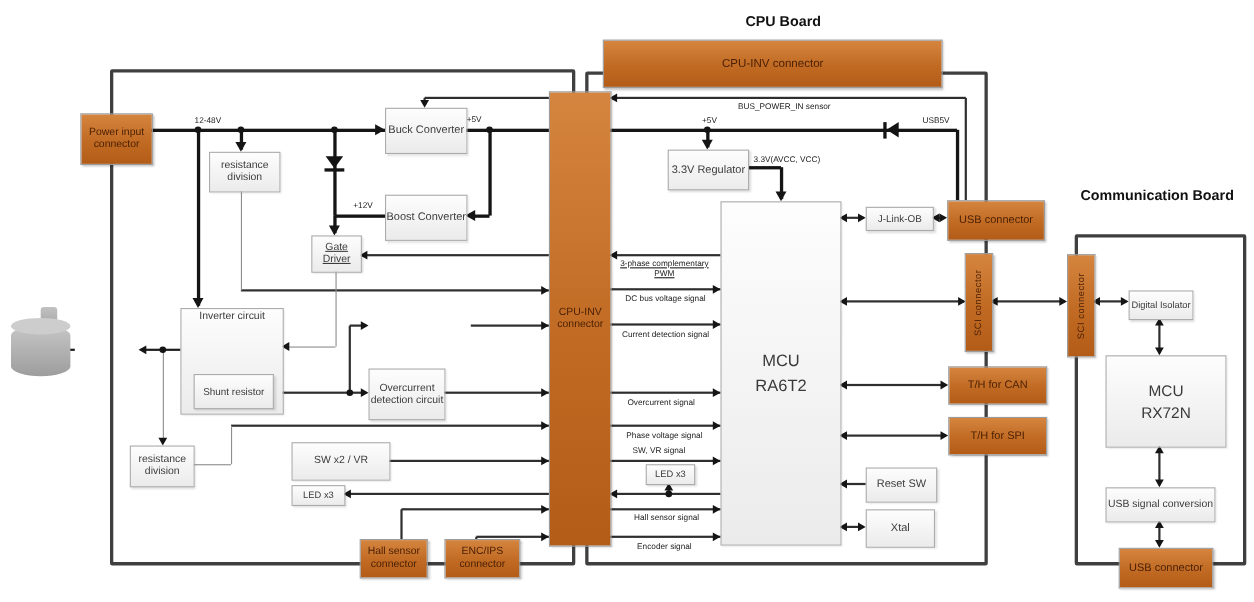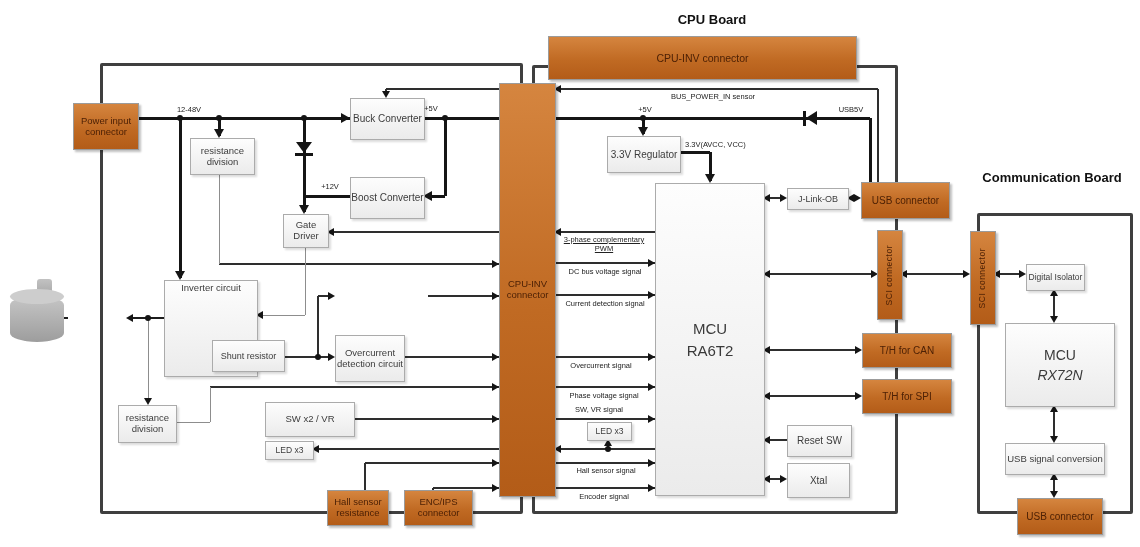--- a/index.html
+++ b/index.html
@@ -41,21 +41,21 @@
   <div class="ob" style="left:548px;top:36px;width:307px;height:42px;font-size:10.5px;">
     <span>CPU-INV connector</span>
   </div>
   <div class="ob" style="left:73px;top:103px;width:64px;height:45px;font-size:9.5px;">
     <span>Power input connector</span>
   </div>
   <div class="ob" style="left:499px;top:83px;width:55px;height:412px;font-size:9.5px;">
     <span>CPU-INV connector</span>
   </div>
   <div class="ob" style="left:327px;top:490px;width:60px;height:34px;font-size:9.5px;">
-    <span>Hall sensor resistance</span>
+    <span>Hall sensor connector</span>
   </div>
   <div class="ob" style="left:404px;top:490px;width:67px;height:34px;font-size:9.5px;">
     <span>ENC/IPS connector</span>
   </div>
   <div class="ob" style="left:861px;top:182px;width:87px;height:35px;font-size:10px;">
     <span>USB connector</span>
   </div>
   <div class="ob" style="left:877px;top:230px;width:24px;height:88px;">
     <span class="vtext">SCI connector</span>
   </div>
@@ -71,33 +71,33 @@
   <div class="ob" style="left:1017px;top:498px;width:84px;height:35px;font-size:10px;">
     <span>USB connector</span>
   </div>
 
   <div class="wb" style="left:350px;top:98px;width:73px;height:40px;font-size:10px;">
     <span>Buck Converter</span>
   </div>
   <div class="wb" style="left:350px;top:177px;width:73px;height:40px;font-size:10px;">
     <span>Boost Converter</span>
   </div>
-  <div class="wb" style="left:283px;top:214px;width:44px;height:32px;font-size:9.5px;">
+  <div class="wb" style="left:283px;top:214px;width:44px;height:32px;font-size:9.5px;text-decoration:underline;">
     <span>Gate Driver</span>
   </div>
   <div class="wb" style="left:190px;top:138px;width:63px;height:35px;font-size:9.5px;">
     <span>resistance division</span>
   </div>
   <div class="wb" style="left:118px;top:405px;width:57px;height:36px;font-size:9.5px;">
     <span>resistance division</span>
   </div>
   <div class="wb outline" style="left:164px;top:280px;width:92px;height:93px;font-size:9.5px;">
     <span>Inverter circuit</span>
   </div>
-  <div class="wb" style="left:176px;top:340px;width:71px;height:30px;font-size:9px;margin-left:36px;">
+  <div class="wb" style="left:176px;top:340px;width:71px;height:30px;font-size:9px;">
     <span>Shunt resistor</span>
   </div>
   <div class="wb" style="left:335px;top:335px;width:68px;height:45px;font-size:9.5px;">
     <span>Overcurrent detection circuit</span>
   </div>
   <div class="wb" style="left:265px;top:402px;width:88px;height:33px;font-size:9.5px;">
     <span>SW x2 / VR</span>
   </div>
   <div class="wb" style="left:265px;top:441px;width:47px;height:17px;font-size:8.5px;">
     <span>LED x3</span>
@@ -121,21 +121,21 @@
   </div>
   <div class="wb" style="left:787px;top:463px;width:61px;height:33px;font-size:10px;">
     <span>Xtal</span>
   </div>
 
   <div class="wb" style="left:1026px;top:264px;width:57px;height:25px;font-size:8.5px;">
     <span>Digital Isolator</span>
   </div>
   <div class="wb" style="left:1005px;top:323px;width:108px;height:82px;">
     <span class="mcu-line" style="font-size:14px;">MCU</span>
-    <span class="mcu-line" style="font-size:14px;font-style:italic;">RX72N</span>
+    <span class="mcu-line" style="font-size:14px;">RX72N</span>
   </div>
   <div class="wb" style="left:1005px;top:443px;width:98px;height:30px;font-size:9.5px;">
     <span>USB signal conversion</span>
   </div>
 
   <div>
     <div class="arr" style="left:296px;top:142px;border-left:8px solid transparent;border-right:8px solid transparent;border-top:11px solid #141414;z-index:3;"></div>
     <div class="ln" style="left:295px;top:153px;width:18px;height:3px;background:#141414;z-index:3;"></div>
   </div>
   <div>

